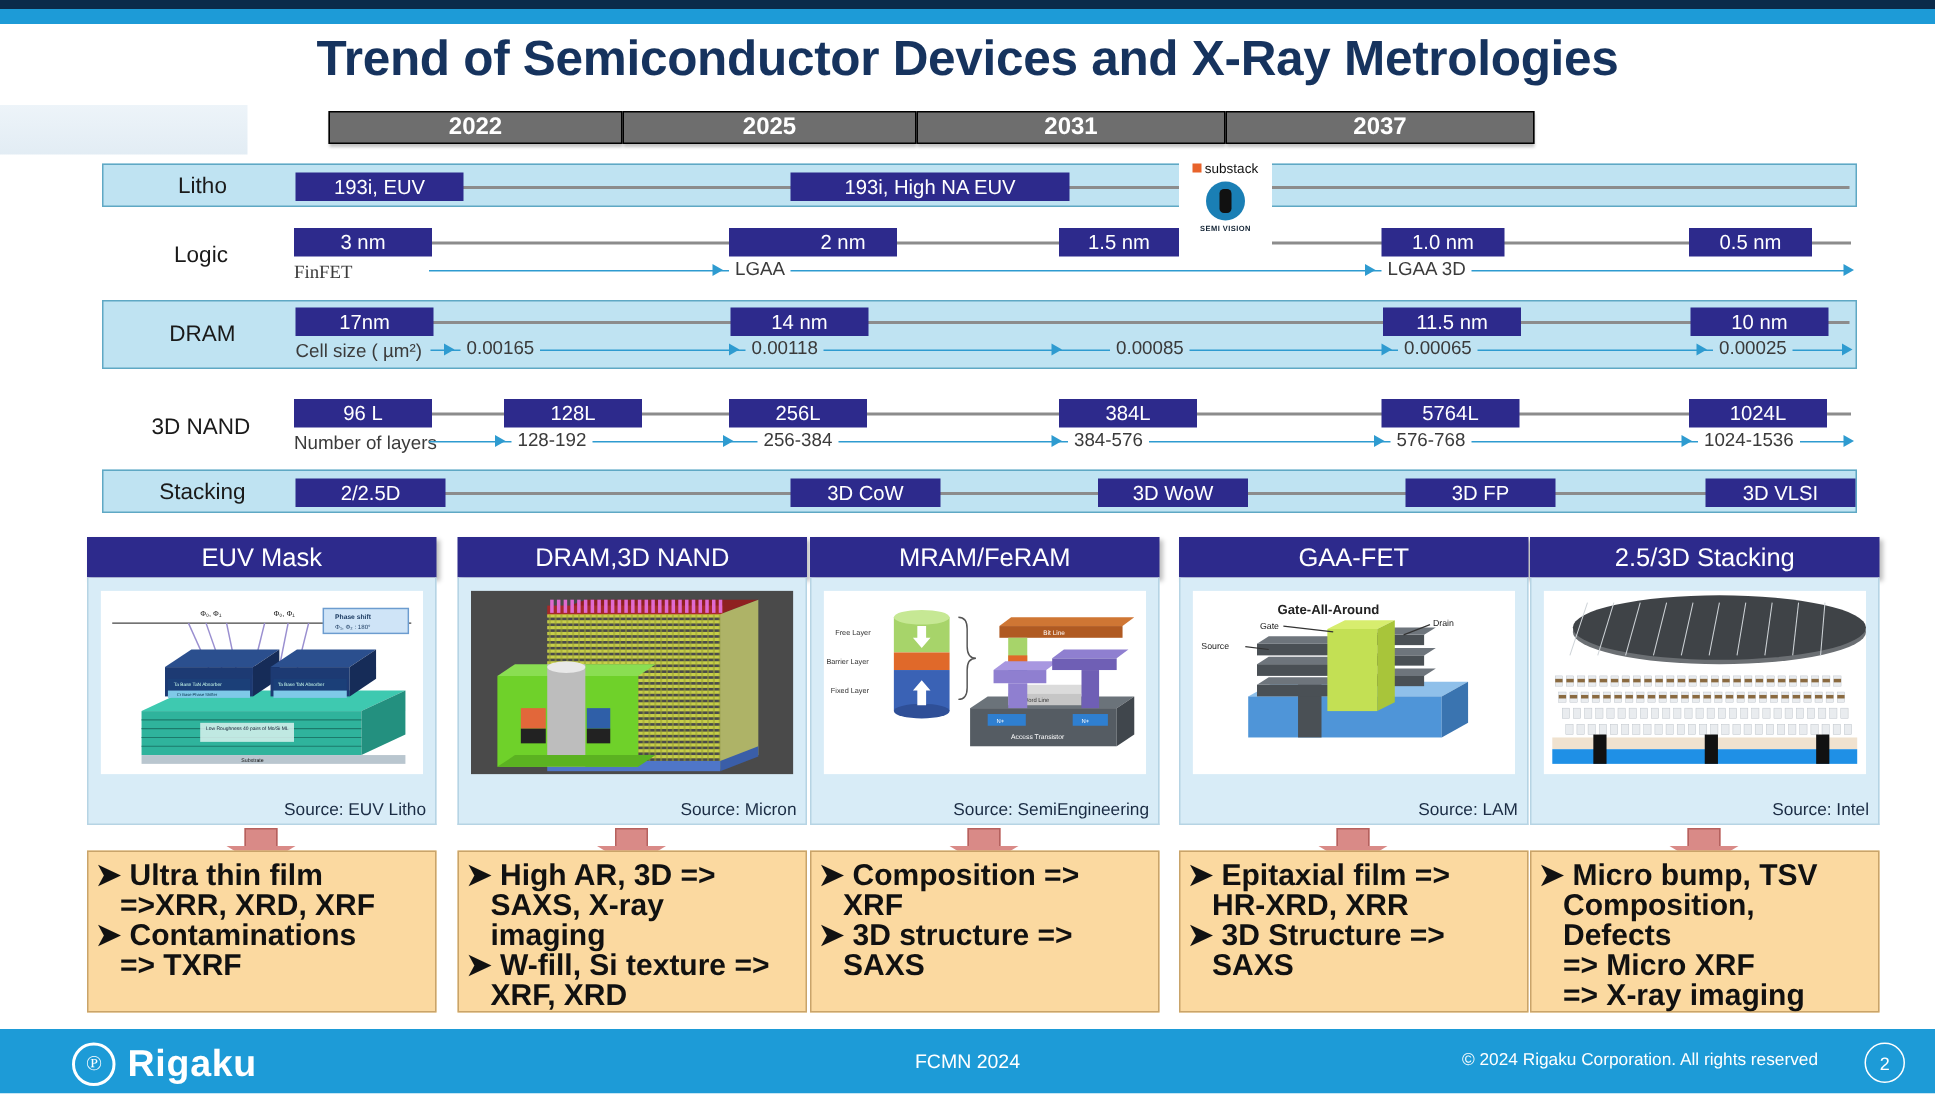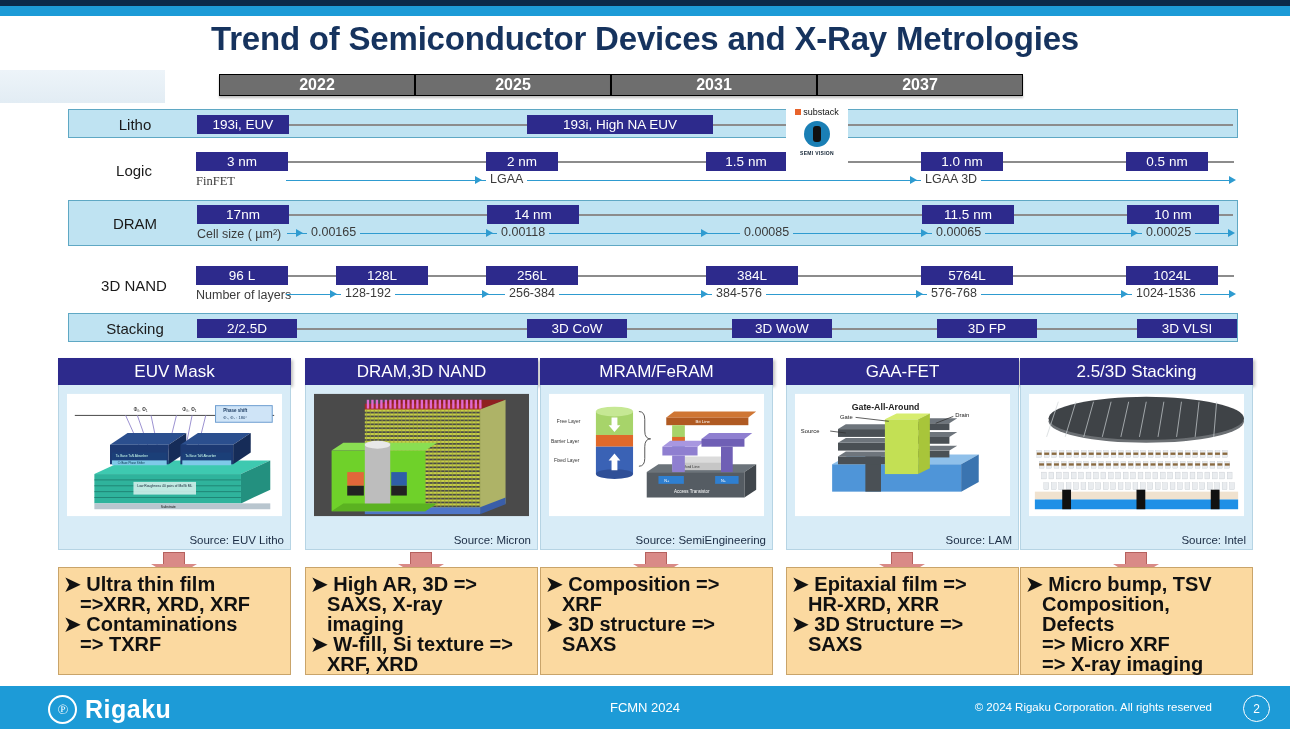--- a/index.html
+++ b/index.html
@@ -105,30 +105,30 @@
       <div class="year-cell" style="width: 196px;">2025</div>
       <div class="year-cell" style="width: 206px;">2031</div>
       <div class="year-cell" style="width: 206px;">2037</div>
     </div>
 
   <div id="timeline-host">
       <div class="trow banded" style="top: 109px; height: 29px;">
         <div class="rlabel">Litho</div>
         <div class="track">
           <div class="rule" style="top: 14px;"></div>
-          <div class="chip" style="left: 0px; width: 92px; top: 5px;">193i, EUV</div>
+          <div class="chip" style="left: 0px; width: 112px; top: 5px;">193i, EUV</div>
           <div class="chip" style="left: 330px; width: 186px; top: 5px;">193i, High NA EUV</div>
         </div>
       </div>
       <div class="trow" style="top: 148px; height: 44px;">
         <div class="rlabel">Logic</div>
         <div class="track">
           <div class="rule" style="top: 13px;"></div>
           <div class="chip" style="left: 0px; width: 92px; top: 4px;">3 nm</div>
-          <div class="chip" style="left: 290px; width: 72px; top: 4px;">2 nm</div>
+          <div class="chip" style="left: 290px; width: 72px; top: 4px; padding-left: 40px;">2 nm</div>
           <div class="chip" style="left: 510px; width: 80px; top: 4px;">1.5 nm</div>
           <div class="chip" style="left: 725px; width: 82px; top: 4px;">1.0 nm</div>
           <div class="chip" style="left: 930px; width: 82px; top: 4px;">0.5 nm</div>
           <div class="sublabel" style="left: 0px; top: 26px; font-family: Liberation Serif, serif;">FinFET</div>
           <div class="subrule" style="left: 90px; right: 4px; top: 32px;"></div>
           <div class="sublabel" style="left: 290px; top: 24px; background: rgb(255, 255, 255); padding: 0px 4px;">LGAA</div>
           <div class="arrow" style="left: 279px; top: 28px;"></div>
           <div class="sublabel" style="left: 725px; top: 24px; background: rgb(255, 255, 255); padding: 0px 4px;">LGAA 3D</div>
           <div class="arrow" style="left: 714px; top: 28px;"></div>
           <div class="arrow" style="right: -2px; top: 28px;"></div>

